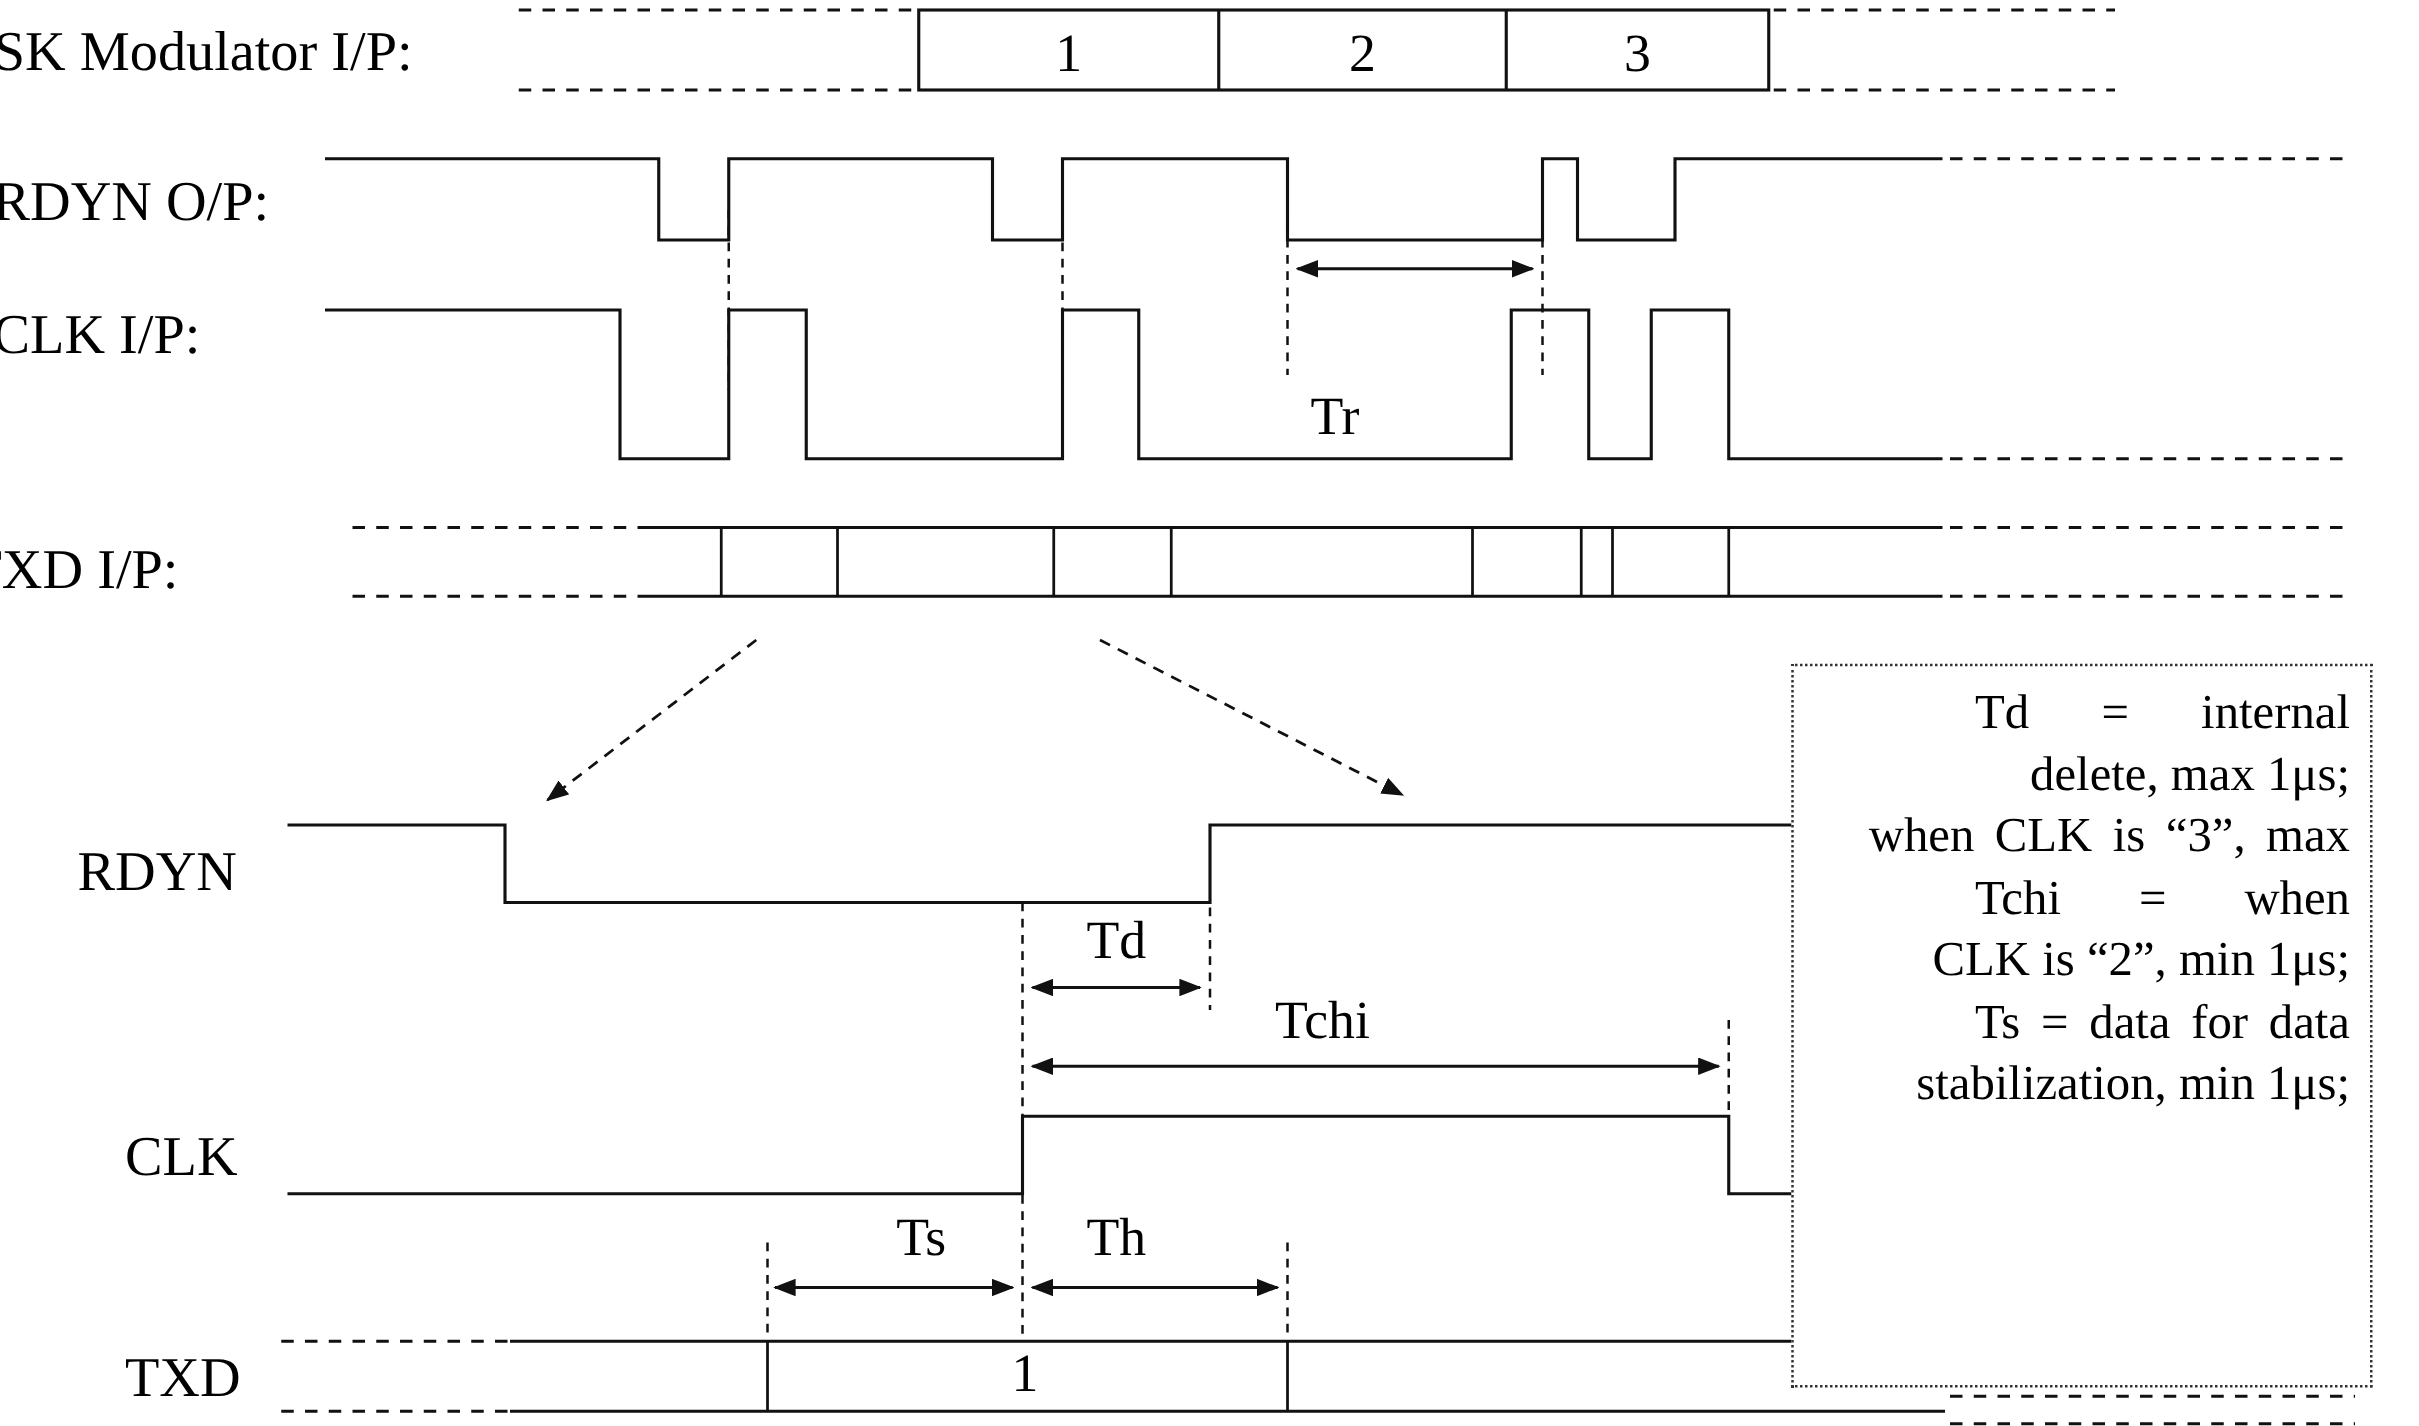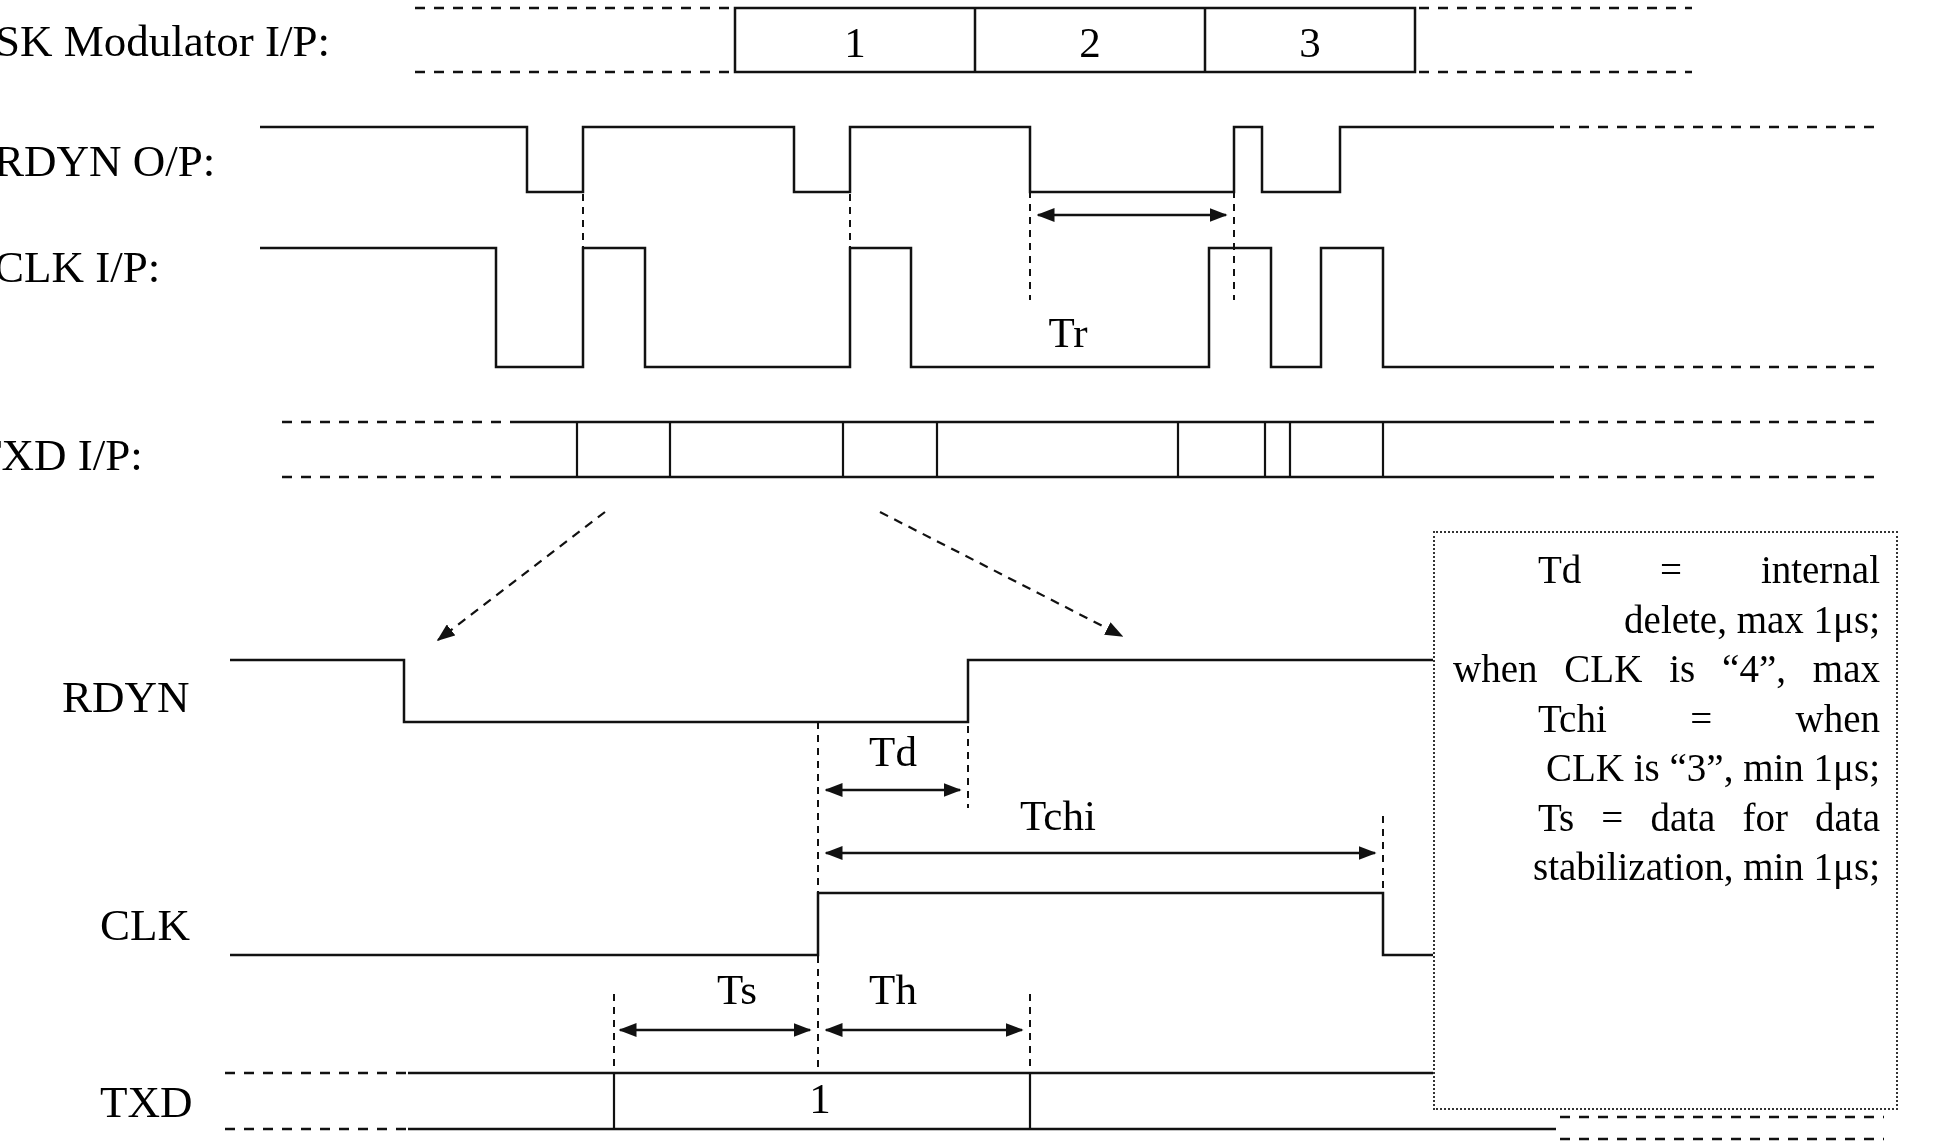--- a/index.html
+++ b/index.html
@@ -15,21 +15,21 @@
   .dash{stroke:#111;stroke-width:2.5;fill:none;stroke-dasharray:10 9;}
   .guide{stroke:#111;stroke-width:2;fill:none;stroke-dasharray:7 6;}
   .zoomarrow{stroke:#111;stroke-width:2.2;fill:none;stroke-dasharray:9 7;}
   .arrow{stroke:#111;stroke-width:2.5;fill:none;}
   .framebox{fill:#fff;stroke:#111;stroke-width:2.5;}
   .notes{position:absolute;left:1433px;top:531px;width:465px;height:579px;box-sizing:border-box;
          background:#fff;border:2px dotted #333;padding:12px 16px 0 18px;
          font-size:39px;line-height:49.5px;}
   .nl{text-align:right;}
   .ind{text-indent:85px;}
-  .jfy{text-align:justify;text-align-last:justify;}
+  .jfy{text-align:justify;text-align-last:justify;margin-left:42px;}
 </style>
 </head>
 <body>
 
 <div id="page">
 
   <svg width="1935" height="1141" viewBox="0 0 1935 1141">
     <defs>
       <marker id="ah" viewBox="0 0 18 14" markerWidth="18" markerHeight="14" refX="16.5" refY="7" orient="auto-start-reverse" markerUnits="userSpaceOnUse">
         <path d="M0,0 L18,7 L0,14 Z" fill="#111"></path>
@@ -88,20 +88,20 @@
     <path class="dash" d="M225,1073 H408 M225,1129 H408"></path>
     <path class="wave" d="M408,1073 H1556 M408,1129 H1556"></path>
     <path class="wavethin" d="M614,1073 V1129 M1030,1073 V1129"></path>
     <text class="num" x="820" y="1113" text-anchor="middle">1</text>
     <path class="dash" d="M1560,1117 H1884 M1560,1139 H1884"></path>
   </svg>
 
   <div class="notes">
     <div class="nl ind jfy">Td = internal</div>
     <div class="nl">delete, max 1μs;</div>
-    <div class="nl jfy">when CLK is “4”, max</div>
+    <div class="nl jfy">when CLK is “3”, max</div>
     <div class="nl ind jfy">Tchi = when</div>
-    <div class="nl">CLK is “3”, min 1μs;</div>
+    <div class="nl">CLK is “2”, min 1μs;</div>
     <div class="nl ind jfy">Ts = data for data</div>
     <div class="nl">stabilization, min 1μs;</div>
   </div>
 
 </div>
 
 </body></html>

